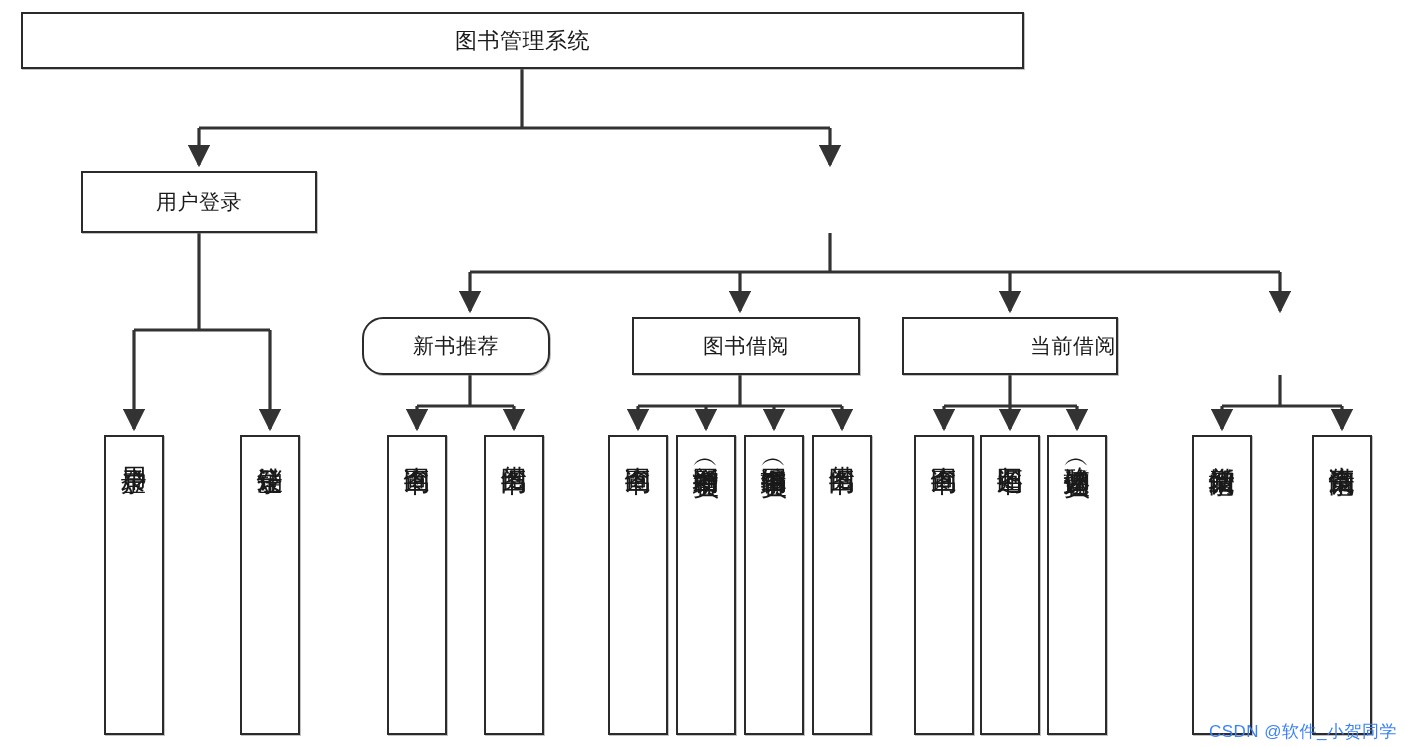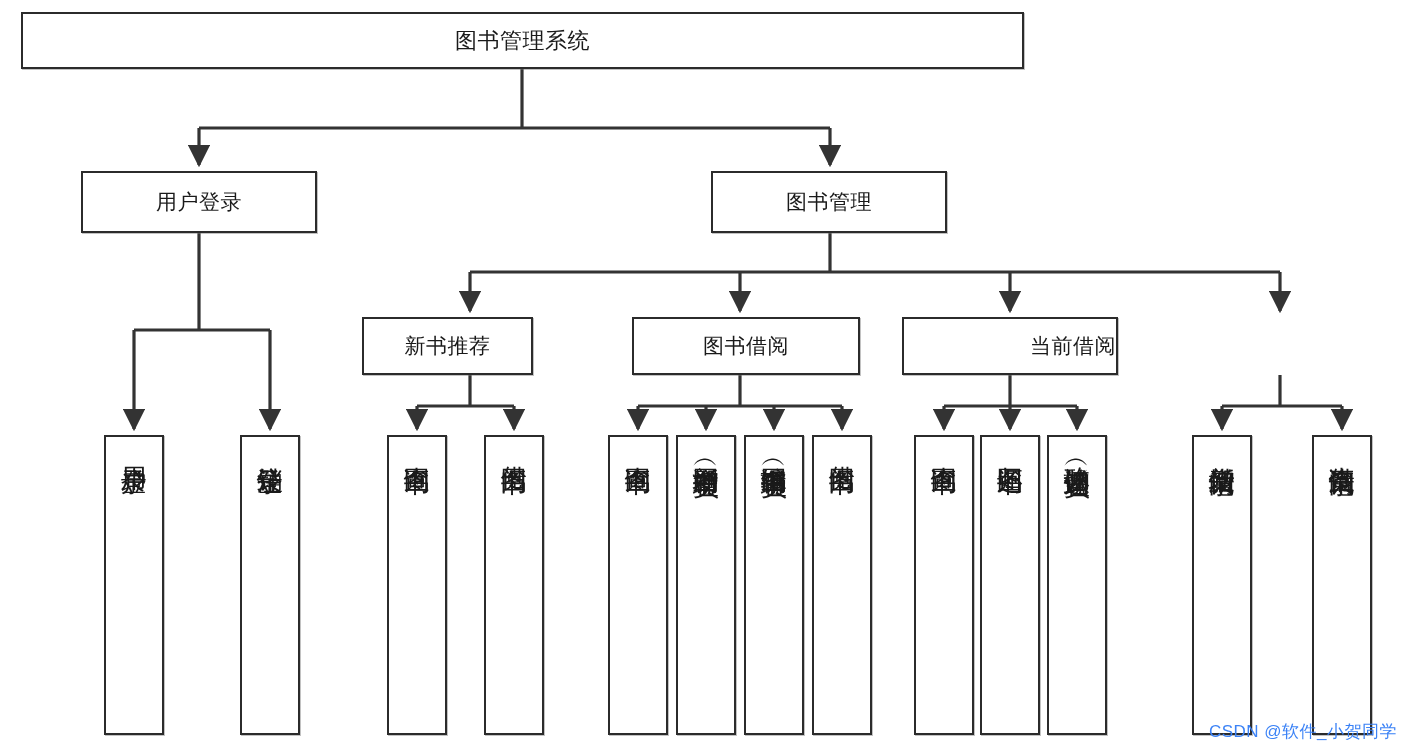--- a/index.html
+++ b/index.html
@@ -132,25 +132,22 @@
   </svg>
 
   <div class="node-box node-h" id="node-root" style="left:21px; top:12px; width:1003px; height:57px;">
     <span class="node-label">图书管理系统</span>
   </div>
 
   <div class="node-box node-h" style="left:81px; top:171px; width:236px; height:62px;">
     <span class="node-label">用户登录</span>
   </div>
 
-  <div class="node-box node-h" style="left:711px; top:171px; width:236px; height:62px;">
-    <span class="node-label">图书管理</span>
-  </div>
-
-  <div class="node-box node-h" style="left:362px; top:317px; width:171px; height:58px;">
+
+  <div class="node-box node-h" style="left:362px; top:317px; width:188px; height:58px;border-radius:21px;">
     <span class="node-label">新书推荐</span>
   </div>
 
   <div class="node-box node-h" style="left:632px; top:317px; width:228px; height:58px;">
     <span class="node-label">图书借阅</span>
   </div>
 
   <div class="node-box node-h" style="left:902px; top:317px; width:216px; height:58px;justify-content:flex-end;">
     <span class="node-label">当前借阅</span>
   </div>

